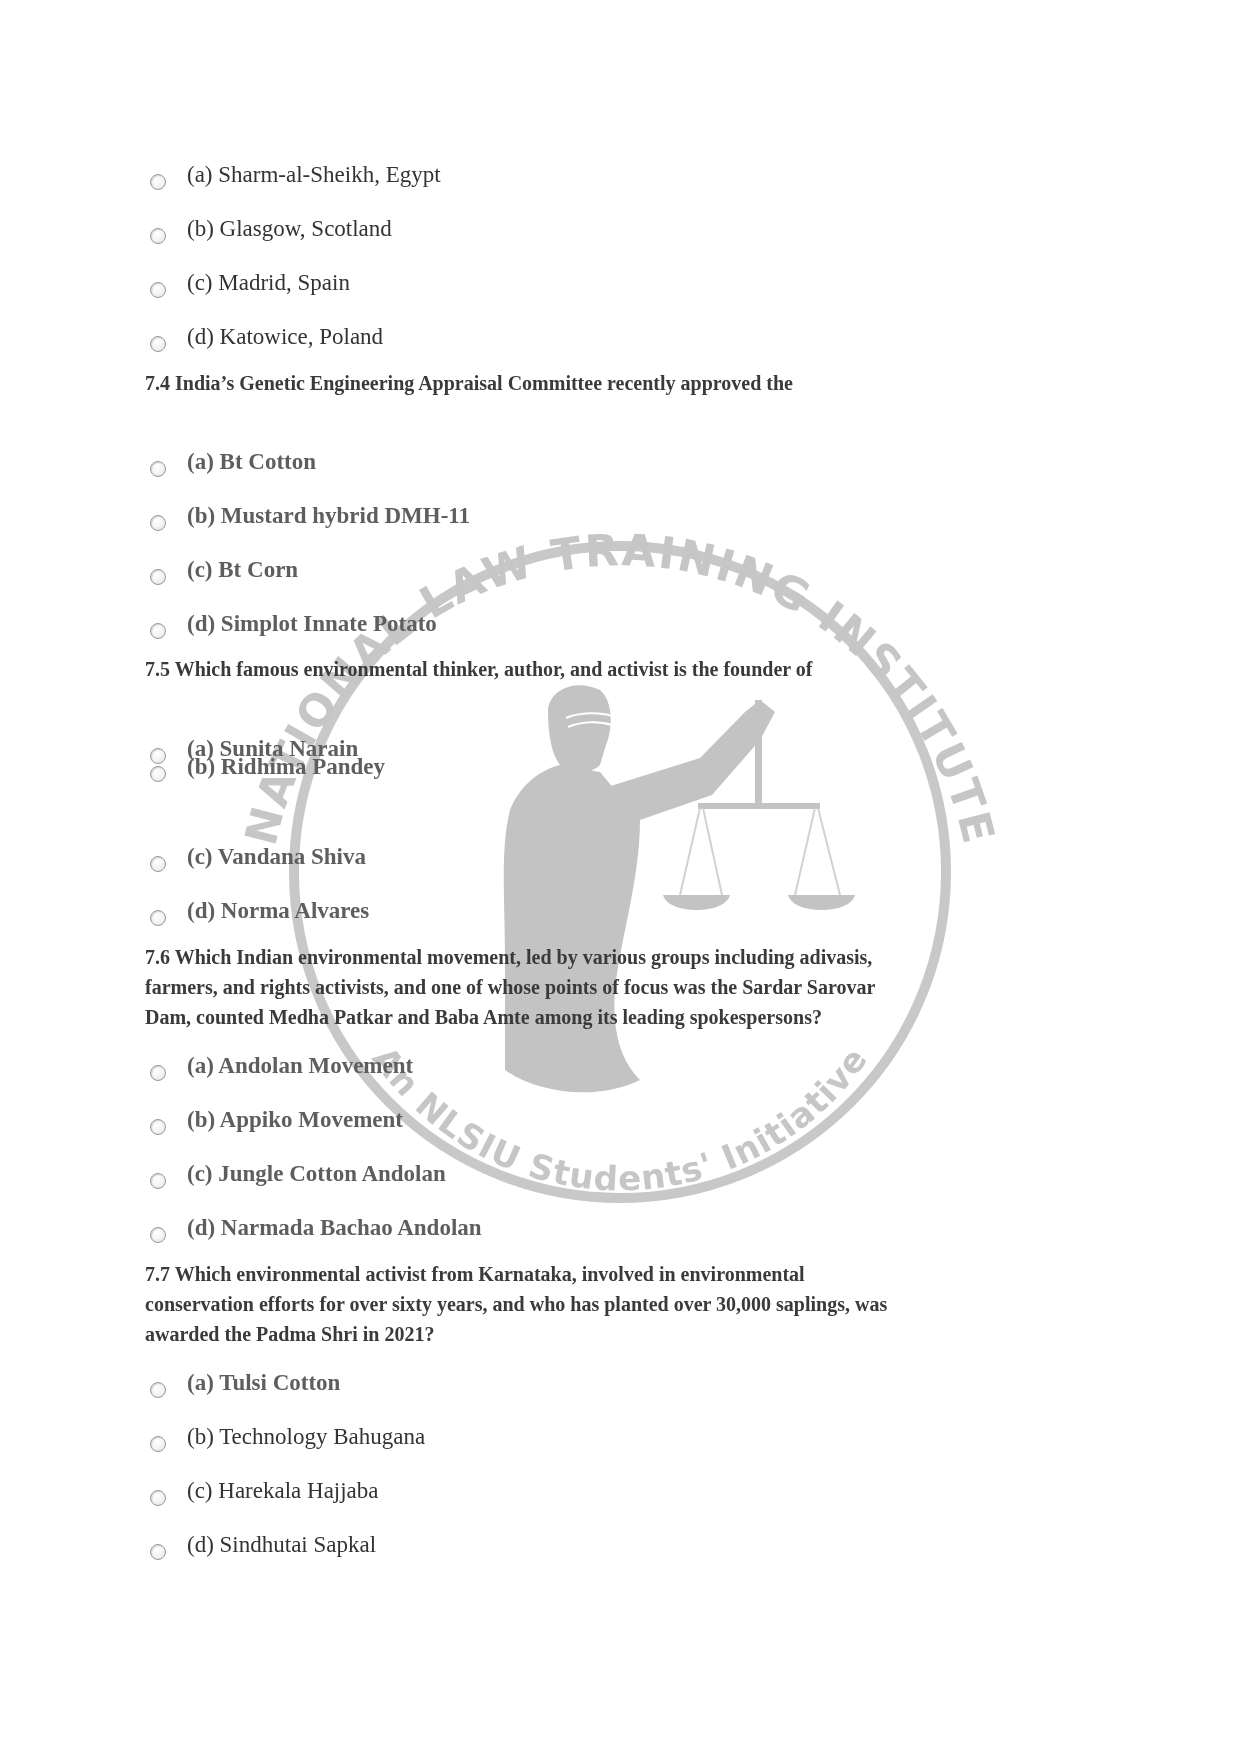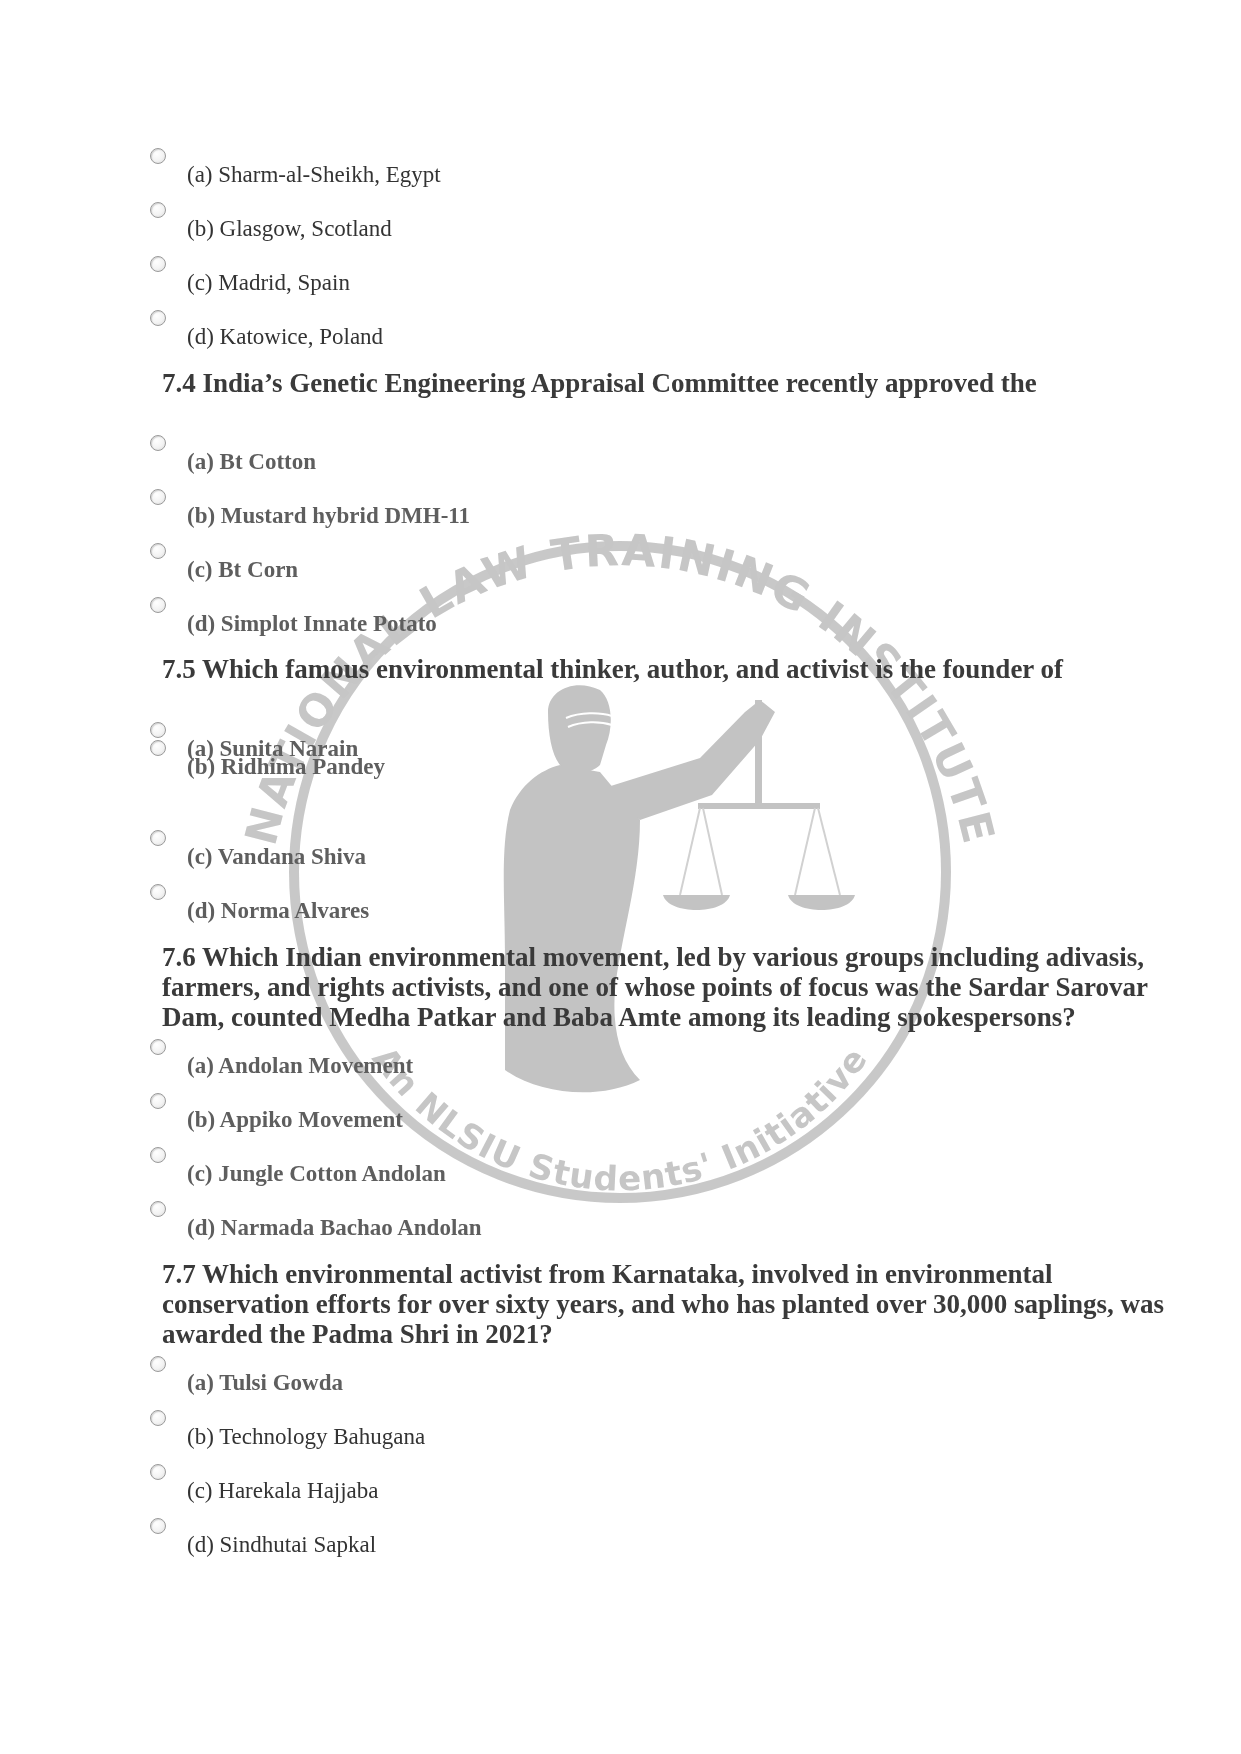--- a/index.html
+++ b/index.html
@@ -1,27 +1,27 @@
 <!DOCTYPE html>
 <html><head>
 <meta charset="utf-8">
 <style>
   html, body { margin: 0; padding: 0; background: #ffffff; }
   body { width: 1241px; height: 1754px; position: relative; overflow: hidden;
          font-family: "Liberation Serif", "DejaVu Serif", serif; }
   .watermark { position: absolute; left: 0; top: 0; width: 1241px; height: 1754px; pointer-events: none; z-index: 0; }
   .content { position: absolute; left: 0; top: 0; width: 1241px; height: 1754px; z-index: 1; }
-  .opt { position: absolute; left: 150px; height: 30px; display: flex; align-items: flex-start; }
+  .opt { position: absolute; left: 150px; height: 30px; display: flex; align-items: flex-end; }
   .radio { width: 14px; height: 14px; border-radius: 50%; border: 1.5px solid #9a9a9a;
            background: radial-gradient(circle at 40% 35%, #ffffff 0%, #f3f3f3 55%, #d8d8d8 100%);
            box-shadow: inset 1px 1px 1px rgba(0,0,0,0.15); margin-top: -12px; flex: none; }
   .opt-label { margin-left: 21px; font-size: 23px; line-height: 30px; white-space: nowrap; }
   .dark { color: #333333; }
   .grey { color: #5e5e5e; font-weight: bold; }
-  .q { position: absolute; left: 162px; width: 940px; font-weight: bold; font-size: 27px;
+  .q { position: absolute; left: 145px; width: 940px; font-weight: bold; font-size: 20px;
        line-height: 30px; color: #3a3a3a; }
   .q span { display: block; white-space: nowrap; }
 </style>
 </head>
 <body>
 
 <svg class="watermark" viewBox="0 0 1241 1754" xmlns="http://www.w3.org/2000/svg">
   <defs>
     <path id="arcTop" d="M 270 880 A 352 352 0 0 1 970 880"></path>
     <path id="arcBottom" d="M 360 1040 A 300 300 0 0 0 880 1040"></path>
@@ -151,21 +151,21 @@
   </div>
 
   <div>
     <div class="q" style="top:1259px">
       <span>7.7 Which environmental activist from Karnataka, involved in environmental</span>
       <span>conservation efforts for over sixty years, and who has planted over 30,000 saplings, was</span>
       <span>awarded the Padma Shri in 2021?</span>
     </div>
     <div class="opt" style="top:1368px">
       <span class="radio"></span>
-      <span class="opt-label grey">(a) Tulsi Gowda</span>
+      <span class="opt-label grey">(a) Tulsi Cotton</span>
     </div>
     <div class="opt" style="top:1422px">
       <span class="radio"></span>
       <span class="opt-label dark">(b) Technology Bahugana</span>
     </div>
     <div class="opt" style="top:1476px">
       <span class="radio"></span>
       <span class="opt-label dark">(c) Harekala Hajjaba</span>
     </div>
     <div class="opt" style="top:1530px">

